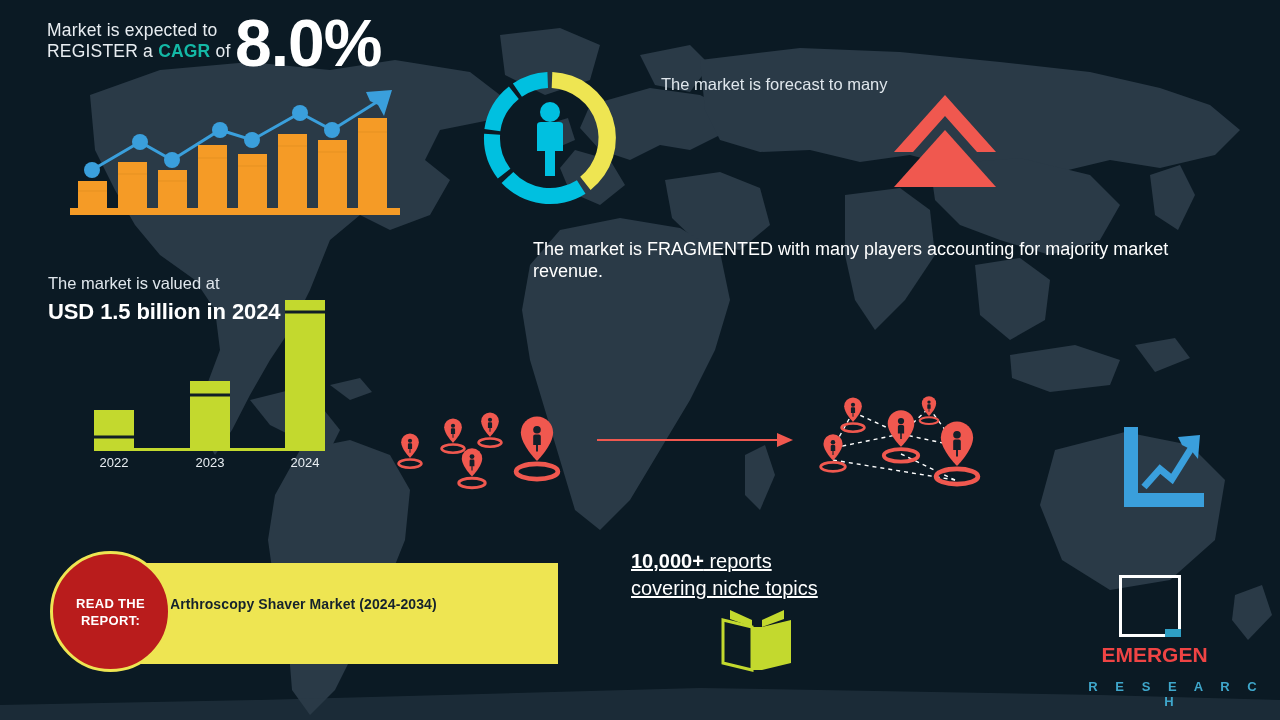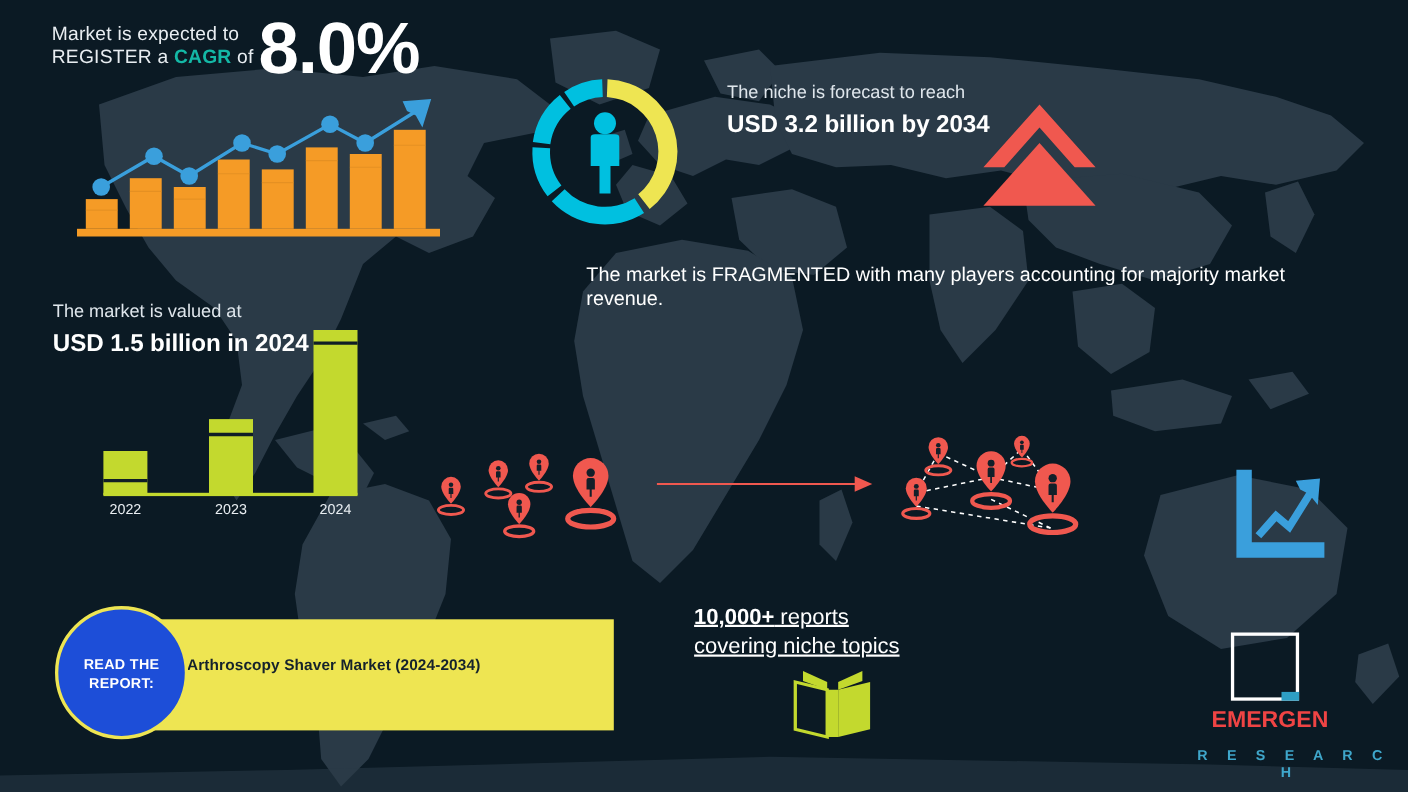--- a/index.html
+++ b/index.html
@@ -48,21 +48,21 @@
     position:absolute; left:105px; top:563px; width:453px; height:101px;
     background:#eee552;
   }
   .banner-text {
     position:absolute; left:65px; top:0; height:81px;
     display:flex; align-items:center;
     font-size:14px; font-weight:700; color:#15222c; letter-spacing:.1px;
   }
   .read-circle {
     position:absolute; left:50px; top:551px; width:121px; height:121px;
-    border-radius:50%; background:#1d4ed8; border:3px solid #eee552;
+    border-radius:50%; background:#b91c1c; border:3px solid #eee552;
     display:flex; align-items:center; justify-content:center; text-align:center;
   }
   .read-circle span {
     font-size:13px; font-weight:700; line-height:17px; color:#ffffff;
     letter-spacing:.3px;
   }
 
   
   .logo { position:absolute; left:1062px; top:575px; width:185px; }
   .logo-mark {
@@ -195,22 +195,21 @@
       <path d="M -37.1 -54.4 A 66 66 0 0 1 -2.6 -65.9 L -2.0 -49.9 A 50 50 0 0 0 -28.1 -41.2 Z" fill="#00c0e0"></path>
 
       <g fill="#00c0e0">
         <circle cx="0" cy="-26" r="10"></circle>
         <path d="M-13 -13 q0 -3 4 -3 h18 q4 0 4 3 v26 h-8 v25 h-10 v-25 h-8 Z"></path>
       </g>
     </g>
   </svg>
 
   <div class="forecast-block">
-    <div class="sub-lead">The niche is forecast to reach</div>
-    <div class="big-stat">USD 3.2 billion by 2034</div>
+    <div class="sub-lead">The market is forecast to many</div>
   </div>
 
   <svg style="position:absolute;left:893px;top:92px;" width="105" height="97" viewBox="0 0 105 97">
     <path d="M52 3 L103 60 L84 60 L52 24 L20 60 L1 60 Z" fill="#f0584f"></path>
     <path d="M52 38 L103 95 L1 95 Z" fill="#f0584f"></path>
   </svg>
 
   <div class="fragmented">The market is FRAGMENTED with many players accounting for majority market revenue.</div>
 
   <div class="valued-block">

